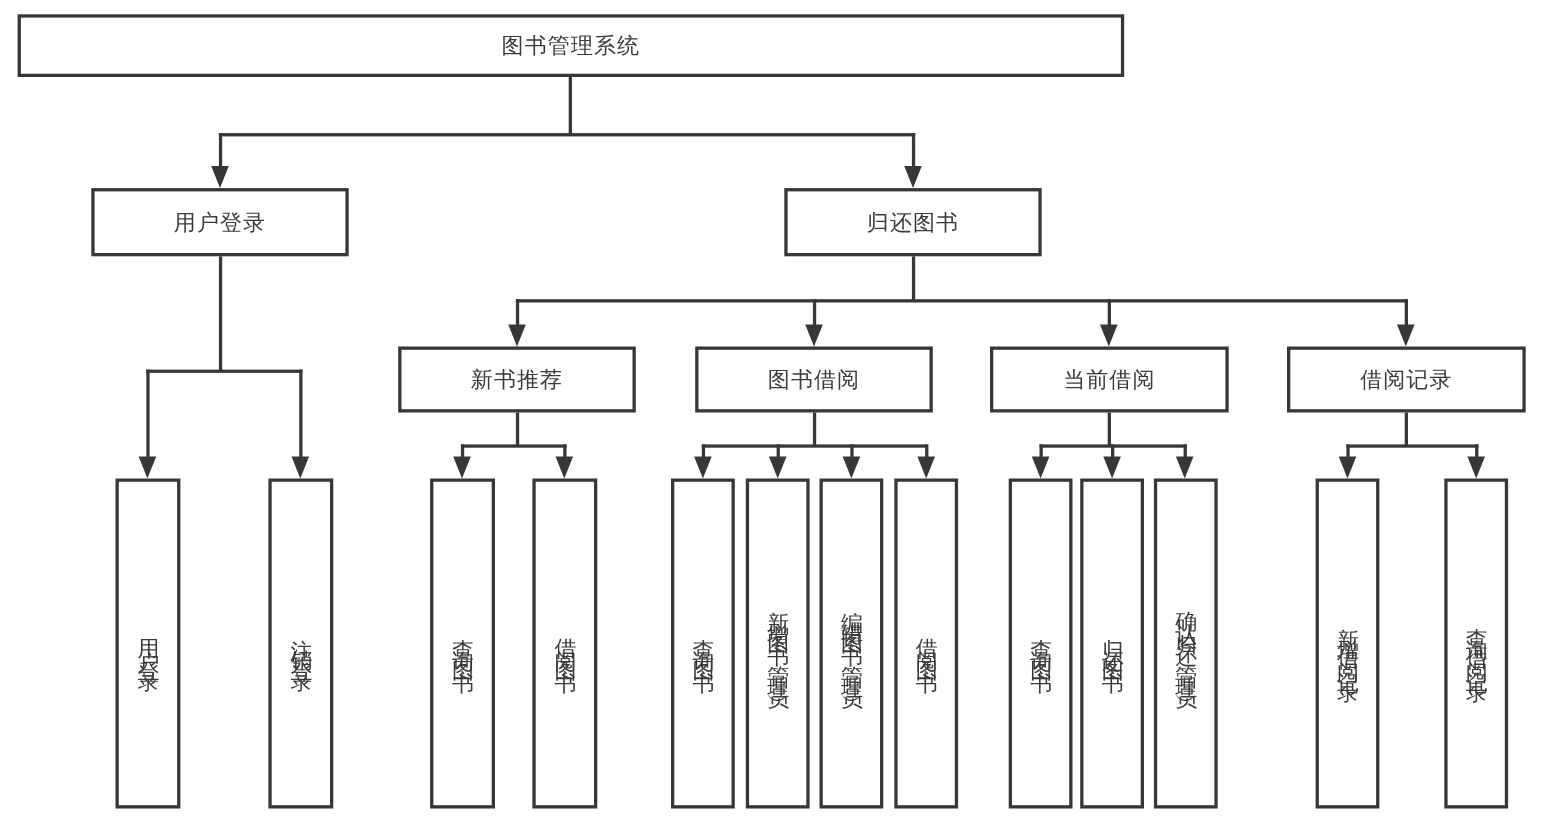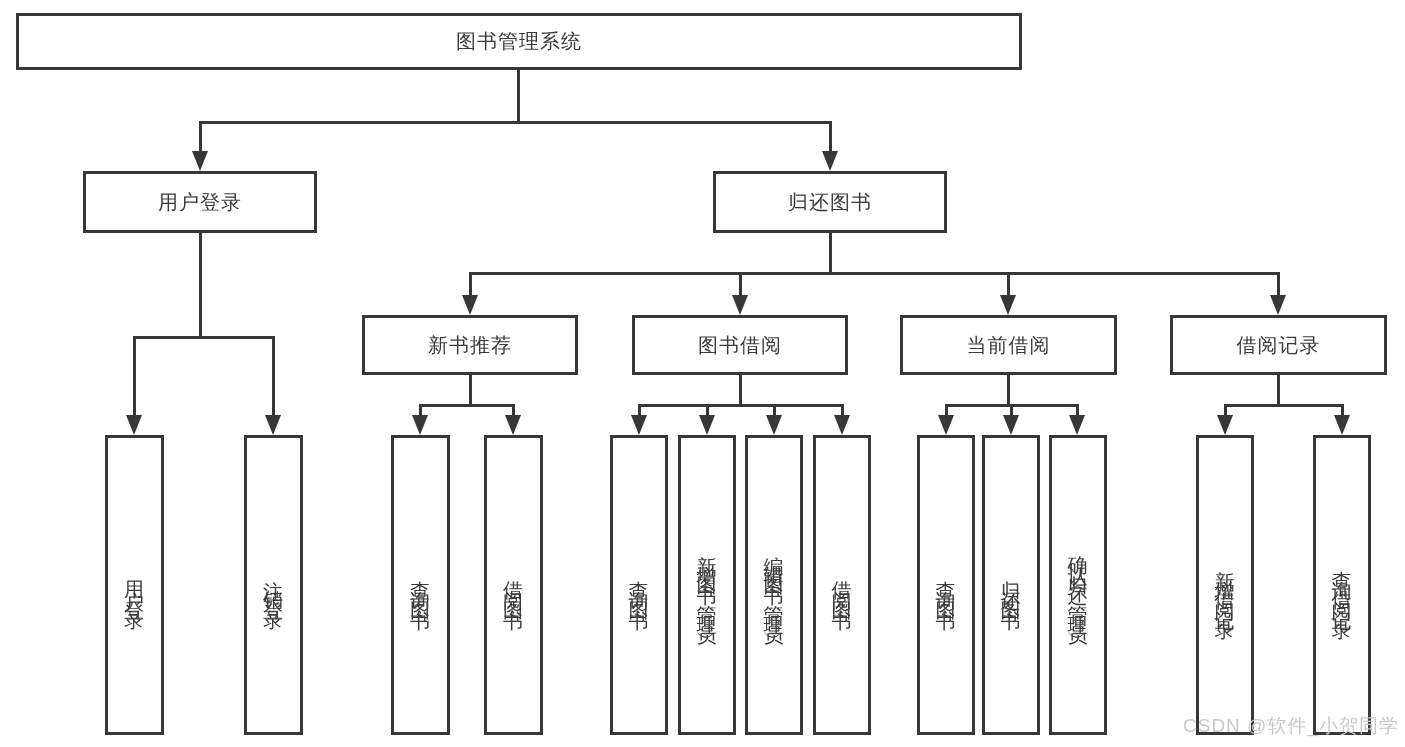--- a/index.html
+++ b/index.html
@@ -162,15 +162,14 @@
   <div class="vl" style="left:1076px;top:404px;height:13px"></div>
   <div class="ar" style="left:1069px;top:415px"></div>
 
   <div class="vl" style="left:1277px;top:375px;height:31px"></div>
   <div class="hl" style="left:1224px;top:404px;width:120px"></div>
   <div class="vl" style="left:1224px;top:404px;height:13px"></div>
   <div class="ar" style="left:1217px;top:415px"></div>
   <div class="vl" style="left:1341px;top:404px;height:13px"></div>
   <div class="ar" style="left:1334px;top:415px"></div>
 
-  <div class="watermark">CSDN @软件_小贺同学</div>
 
 </div>
 
 </body></html>

